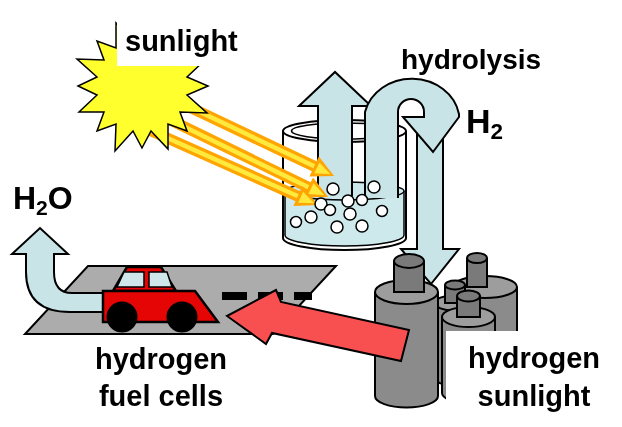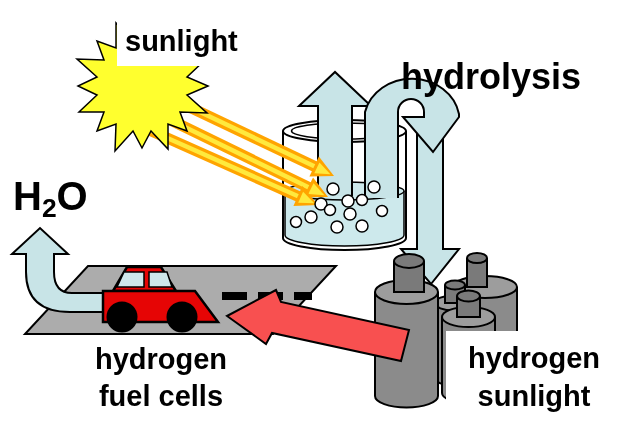--- a/index.html
+++ b/index.html
@@ -4,23 +4,23 @@
 <style>
   html,body{margin:0;padding:0;background:#ffffff;}
   #stage{position:relative;width:622px;height:427px;background:#fff;overflow:hidden;
          font-family:"Liberation Sans","DejaVu Sans",sans-serif;}
   #art{position:absolute;left:0;top:0;}
   .lbl{position:absolute;font-weight:bold;color:#000;white-space:nowrap;}
   .lbl sub,.subtxt{font-size:0.66em;vertical-align:-0.28em;font-weight:bold;}
   #lbl-sunlight{left:117px;top:16px;width:146px;height:50px;background:#fff;
                 font-size:29px;line-height:50px;padding-left:8px;}
   #lbl-o2{left:299px;top:24px;font-size:34px;}
-  #lbl-hydrolysis{left:401px;top:56px;font-size:36px;}
+  #lbl-hydrolysis{left:401px;top:44px;font-size:28px;}
   #lbl-h2{left:466px;top:102px;font-size:34px;}
-  #lbl-h2o{left:13px;top:174px;font-size:40px;text-align:center;}
+  #lbl-h2o{left:13px;top:180px;font-size:32px;text-align:center;}
   #lbl-fuelcells{left:70px;top:336px;width:182px;height:91px;background:#fff;
                  font-size:29px;line-height:37px;text-align:center;padding-top:5px;}
   #lbl-storage{left:446px;top:331px;width:176px;height:96px;background:#fff;
                font-size:29px;line-height:38px;text-align:center;padding-top:8px;}
   .ol{stroke:var(--outline);}
 </style>
 </head>
 <body>
 
 <div id="stage">
@@ -131,20 +131,21 @@
     <circle cx="382" cy="211" r="5.5"></circle>
         <circle cx="296" cy="222" r="5.5"></circle>
   </g>
 </svg>
 
   <div class="lbl" id="lbl-sunlight"><span>sunlight</span></div>
 
 
   <div class="lbl" id="lbl-hydrolysis"><span>hydrolysis</span></div>
 
+  <div class="lbl" id="lbl-h2"><span>H</span><span class="subtxt">2</span></div>
 
   <div class="lbl" id="lbl-h2o"><span>H</span><span class="subtxt">2</span><span>O</span></div>
 
   <div class="lbl" id="lbl-fuelcells">
     <div>hydrogen</div>
     <div>fuel cells</div>
   </div>
 
   <div class="lbl" id="lbl-storage">
     <div>hydrogen</div>

